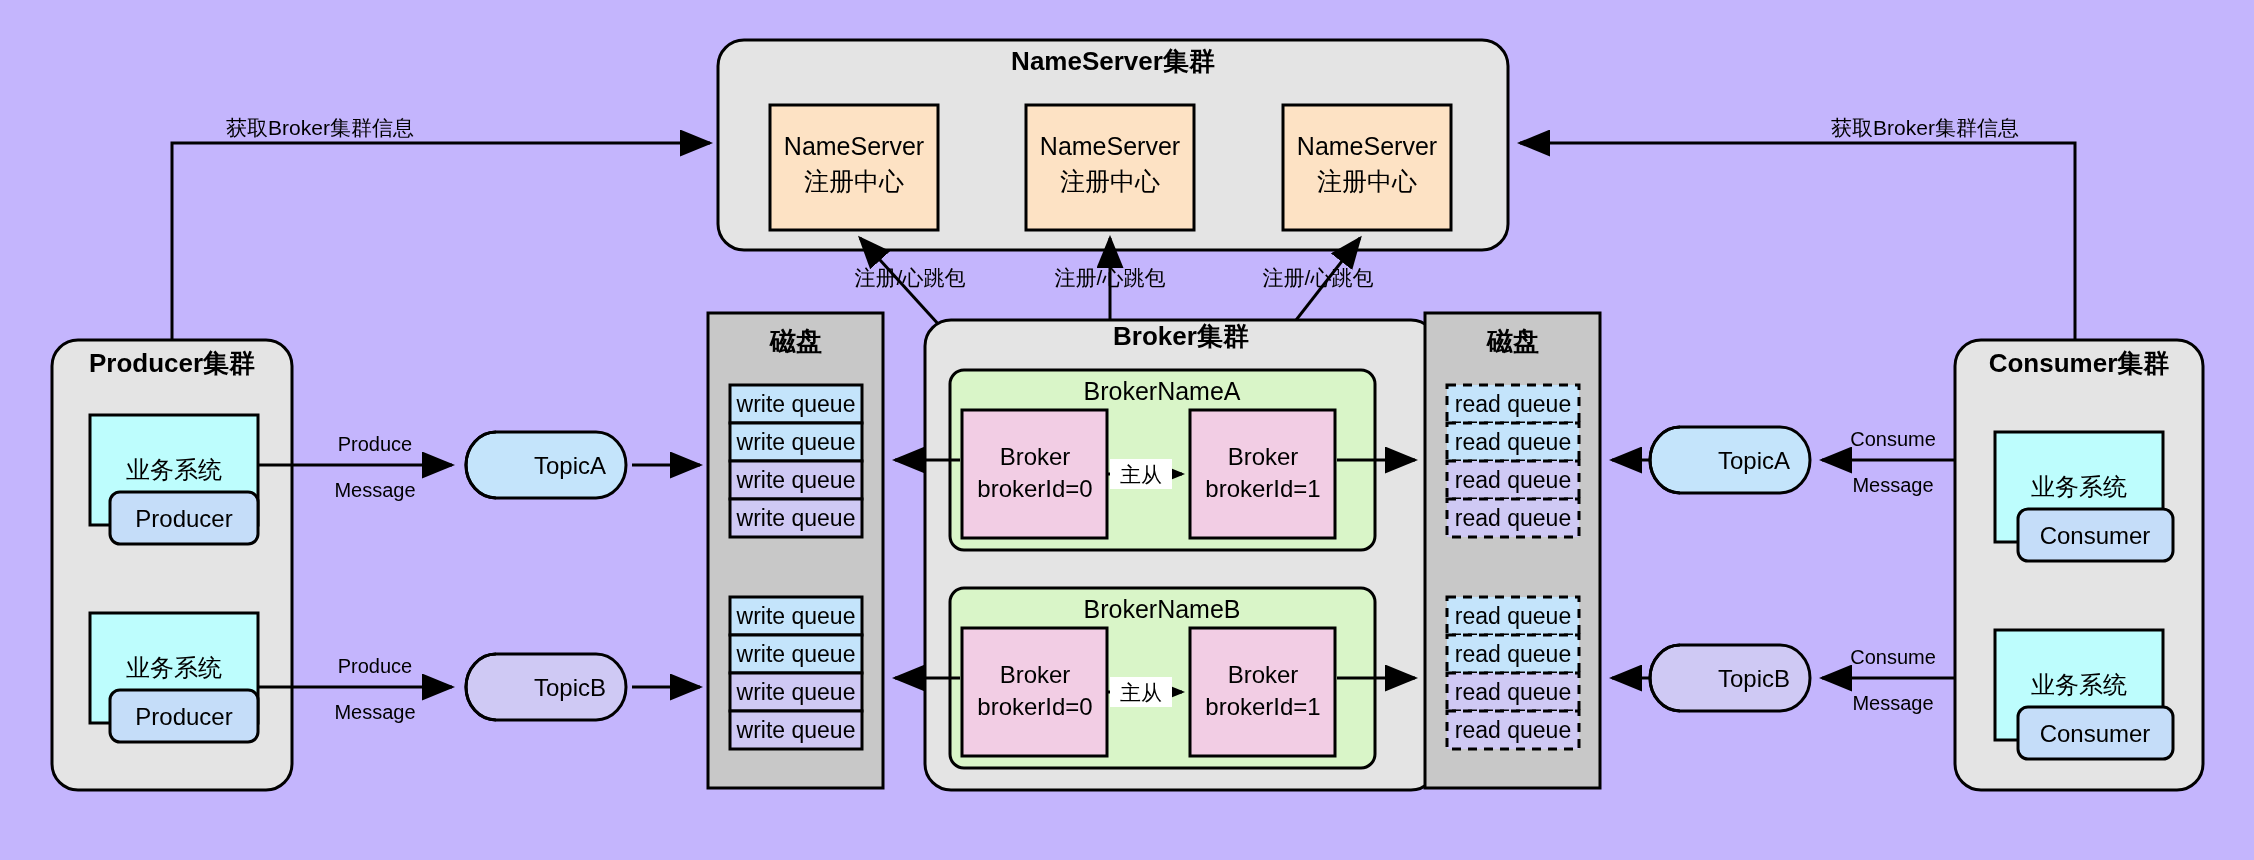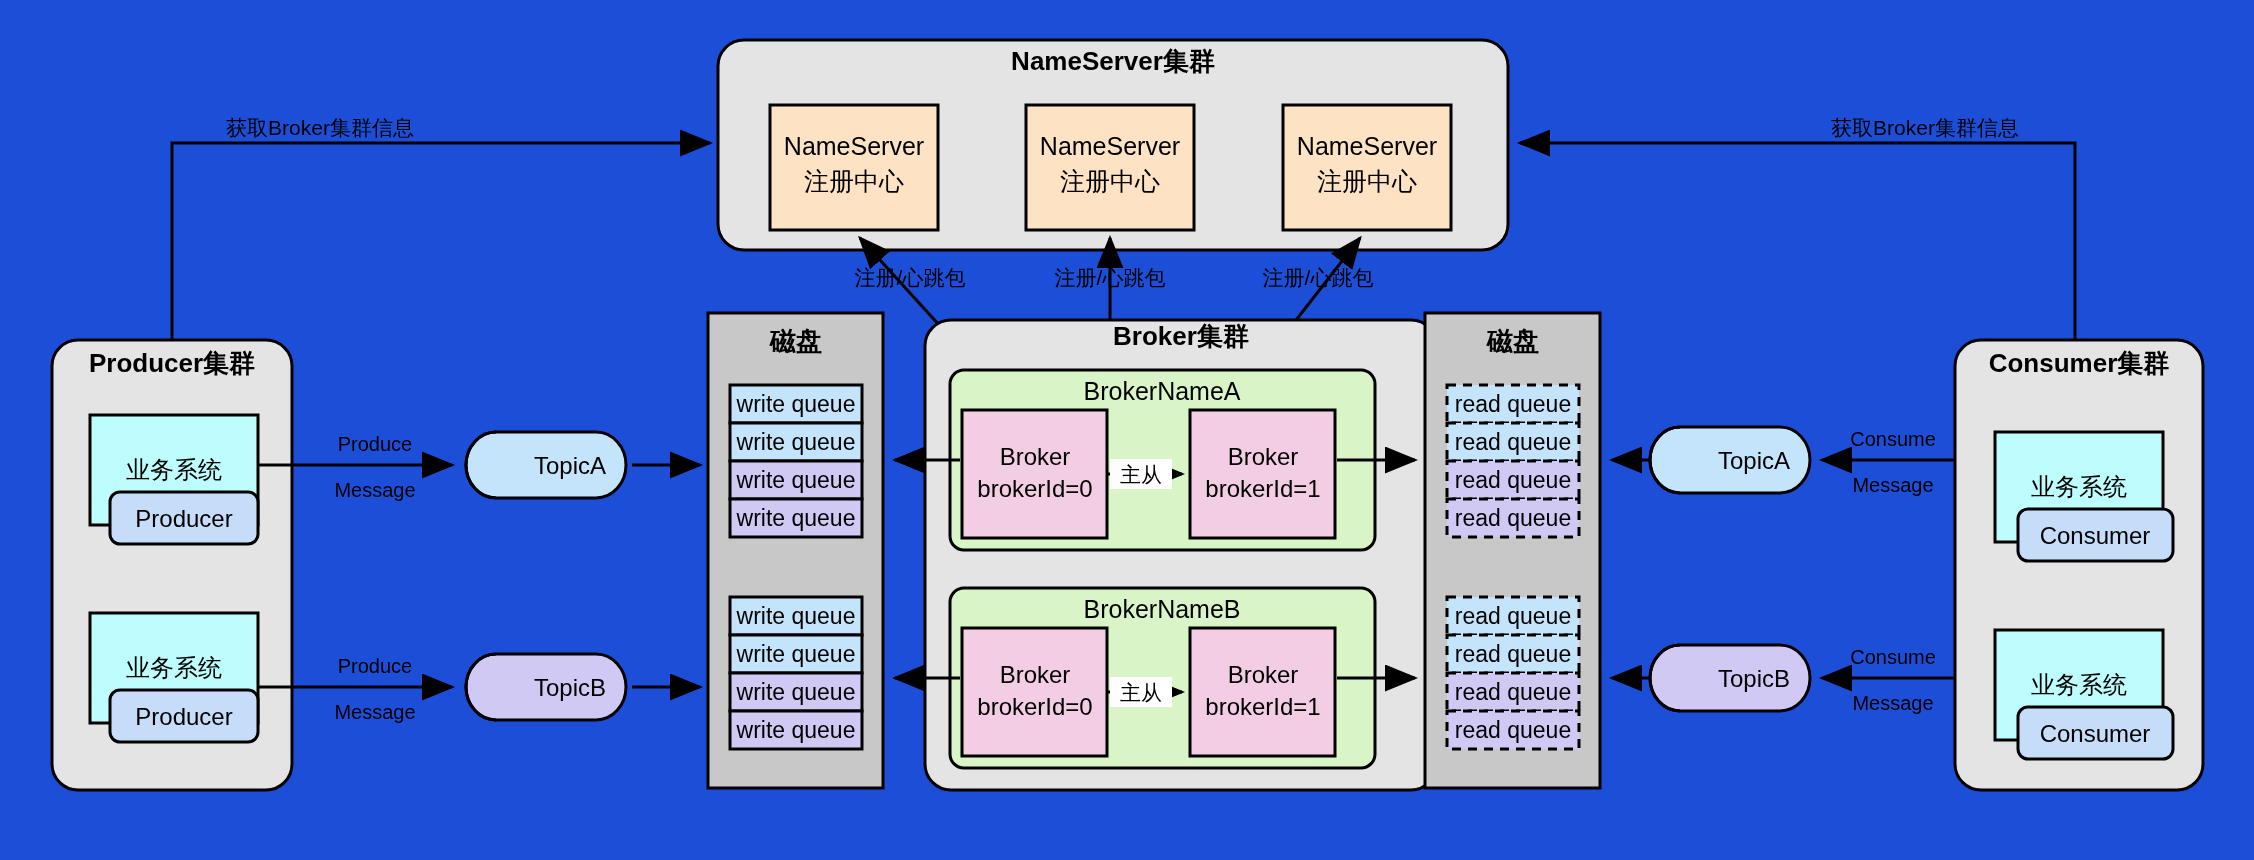--- a/index.html
+++ b/index.html
@@ -1,18 +1,18 @@
 <!DOCTYPE html>
 <html><head>
 <meta charset="utf-8">
 <title>RocketMQ Architecture</title>
 <style>
   html,body{margin:0;padding:0;background:#ffffff;}
   body{font-family:"Liberation Sans","DejaVu Sans",sans-serif;}
-  #stage{position:relative;width:2254px;height:860px;background:#1d4ed8;overflow:hidden;}
+  #stage{position:relative;width:2254px;height:860px;background:#c4b5fd;overflow:hidden;}
   svg#diagram{position:absolute;left:0;top:0;width:2254px;height:860px;}
   .cluster-box{fill:#e4e4e4;stroke:#000;stroke-width:3;}
   .ns-box{fill:#fde2c4;stroke:#000;stroke-width:3;}
   .disk-box{fill:#c8c8c8;stroke:#000;stroke-width:3;}
   .q-blue{fill:#c4e4fb;stroke:#000;stroke-width:3;}
   .q-purple{fill:#cfc9f4;stroke:#000;stroke-width:3;}
   .q-dash{stroke-dasharray:9 7;}
   .biz-box{fill:#bdfdfd;stroke:#000;stroke-width:3;}
   .pc-box{fill:#c5ddf9;stroke:#000;stroke-width:3;}
   .brokername-box{fill:#d9f5c8;stroke:#000;stroke-width:3;}

